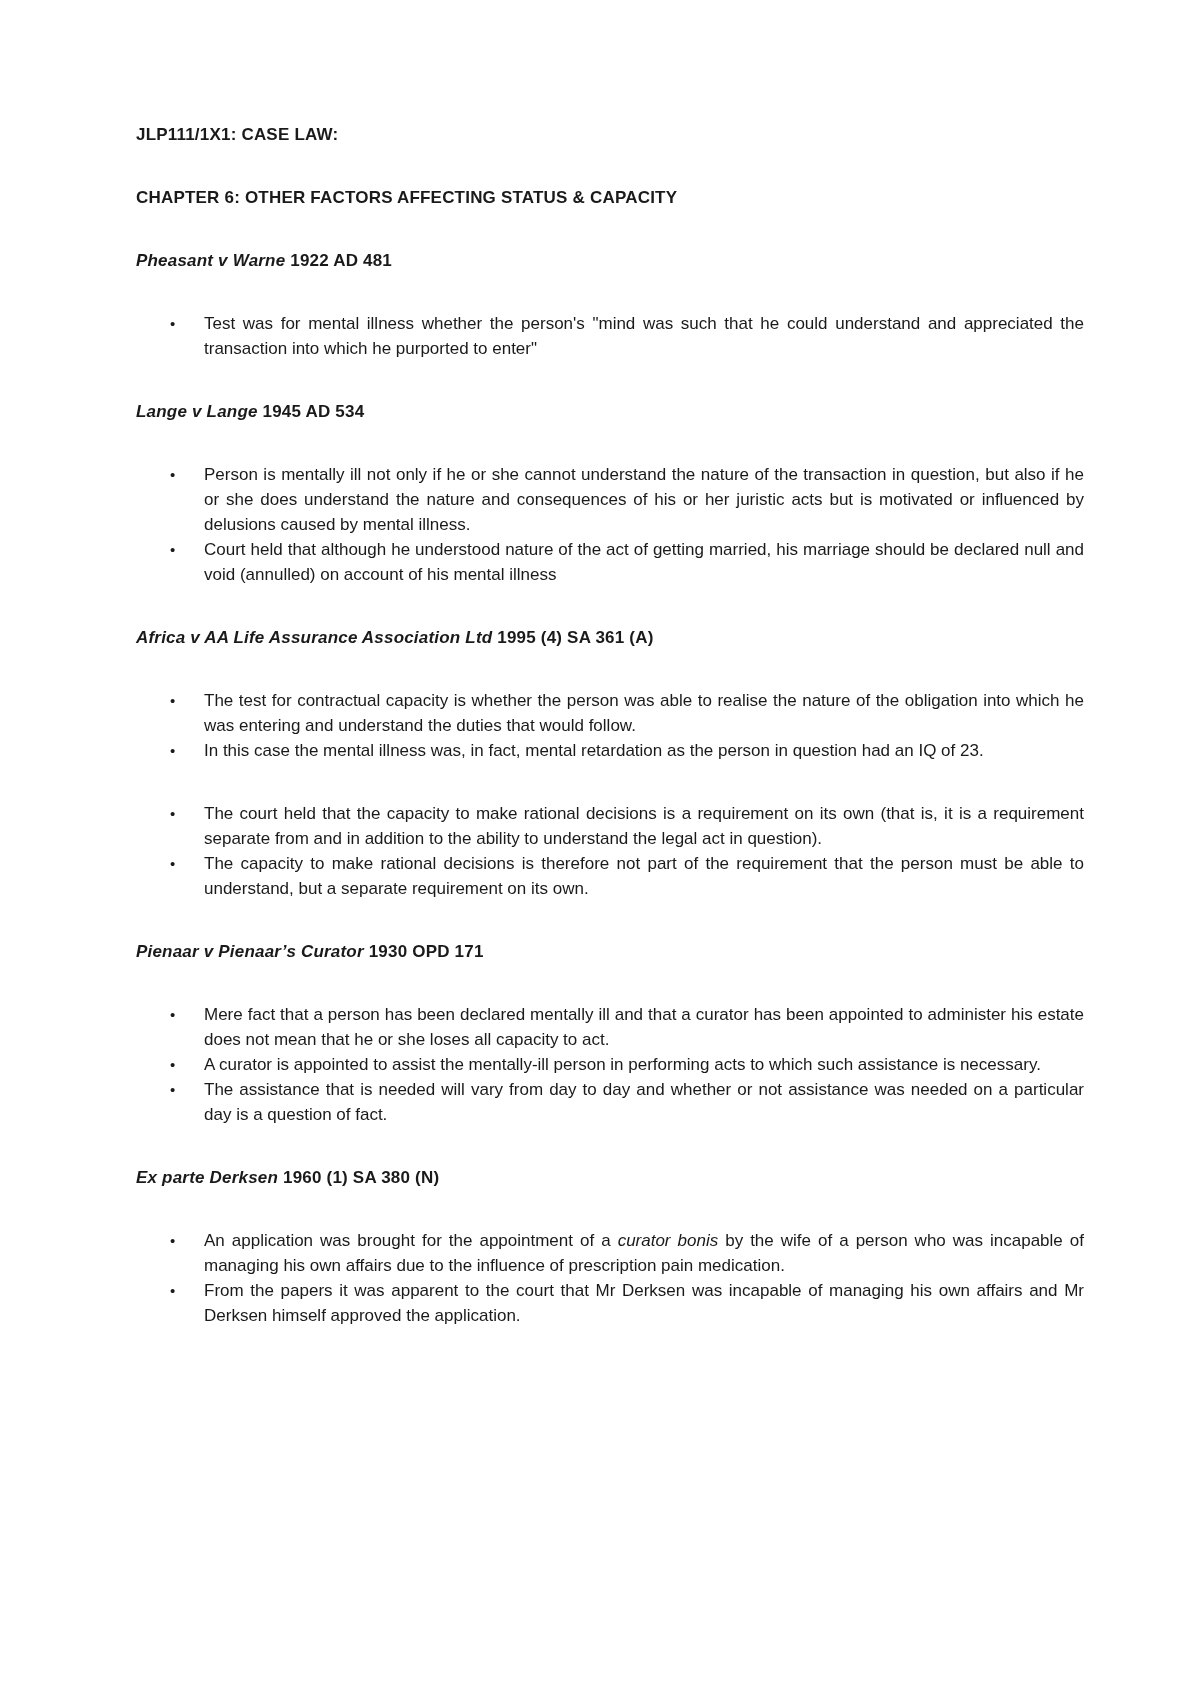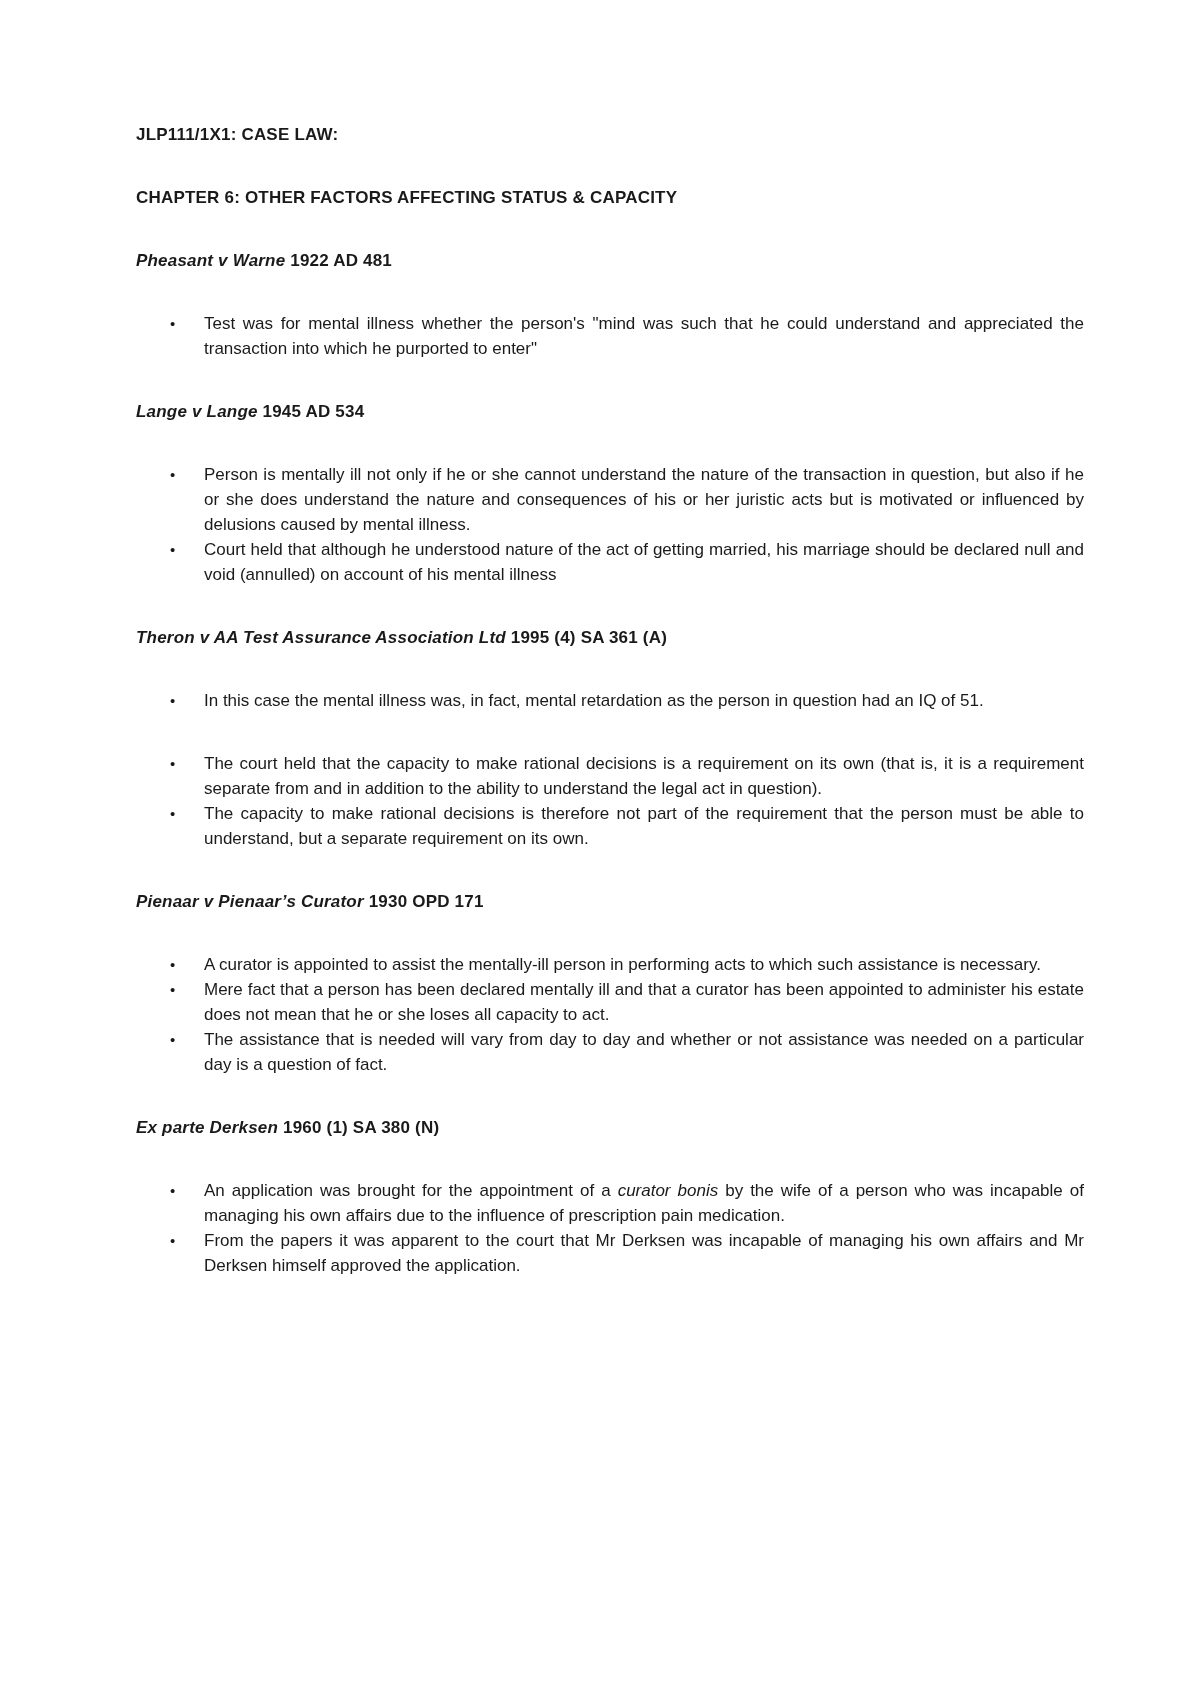--- a/index.html
+++ b/index.html
@@ -72,38 +72,39 @@
 
   <section>
     <h3 class="case-heading"><em>Lange v Lange</em><span> 1945 AD 534</span></h3>
     <ul class="bullets">
       <li>Person is mentally ill not only if he or she cannot understand the nature of the transaction in question, but also if he or she does understand the nature and consequences of his or her juristic acts but is motivated or influenced by delusions caused by mental illness.</li>
       <li>Court held that although he understood nature of the act of getting married, his marriage should be declared null and void (annulled) on account of his mental illness</li>
     </ul>
   </section>
 
   <section>
-    <h3 class="case-heading"><em>Theron v AA Test Assurance Association Ltd</em><span> 1995 (4) SA 361 (A)</span></h3>
+    <h3 class="case-heading"><em>Africa v AA Life Assurance Association Ltd</em><span> 1995 (4) SA 361 (A)</span></h3>
     <ul class="bullets">
-      <li>In this case the mental illness was, in fact, mental retardation as the person in question had an IQ of 51.</li>
+      <li>The test for contractual capacity is whether the person was able to realise the nature of the obligation into which he was entering and understand the duties that would follow.</li>
+      <li>In this case the mental illness was, in fact, mental retardation as the person in question had an IQ of 23.</li>
     </ul>
   </section>
 
   <section>
     <ul class="bullets">
       <li>The court held that the capacity to make rational decisions is a requirement on its own (that is, it is a requirement separate from and in addition to the ability to understand the legal act in question).</li>
       <li>The capacity to make rational decisions is therefore not part of the requirement that the person must be able to understand, but a separate requirement on its own.</li>
     </ul>
   </section>
 
   <section>
     <h3 class="case-heading"><em>Pienaar v Pienaar’s Curator</em><span> 1930 OPD 171</span></h3>
     <ul class="bullets">
+      <li>Mere fact that a person has been declared mentally ill and that a curator has been appointed to administer his estate does not mean that he or she loses all capacity to act.</li>
       <li>A curator is appointed to assist the mentally-ill person in performing acts to which such assistance is necessary.</li>
-      <li>Mere fact that a person has been declared mentally ill and that a curator has been appointed to administer his estate does not mean that he or she loses all capacity to act.</li>
       <li>The assistance that is needed will vary from day to day and whether or not assistance was needed on a particular day is a question of fact.</li>
     </ul>
   </section>
 
   <section>
     <h3 class="case-heading"><em>Ex parte Derksen</em><span> 1960 (1) SA 380 (N)</span></h3>
     <ul class="bullets">
       <li><span>An application was brought for the appointment of a </span><em>curator bonis</em><span> by the wife of a person who was incapable of managing his own affairs due to the influence of prescription pain medication.</span></li>
       <li>From the papers it was apparent to the court that Mr Derksen was incapable of managing his own affairs and Mr Derksen himself approved the application.</li>
     </ul>

